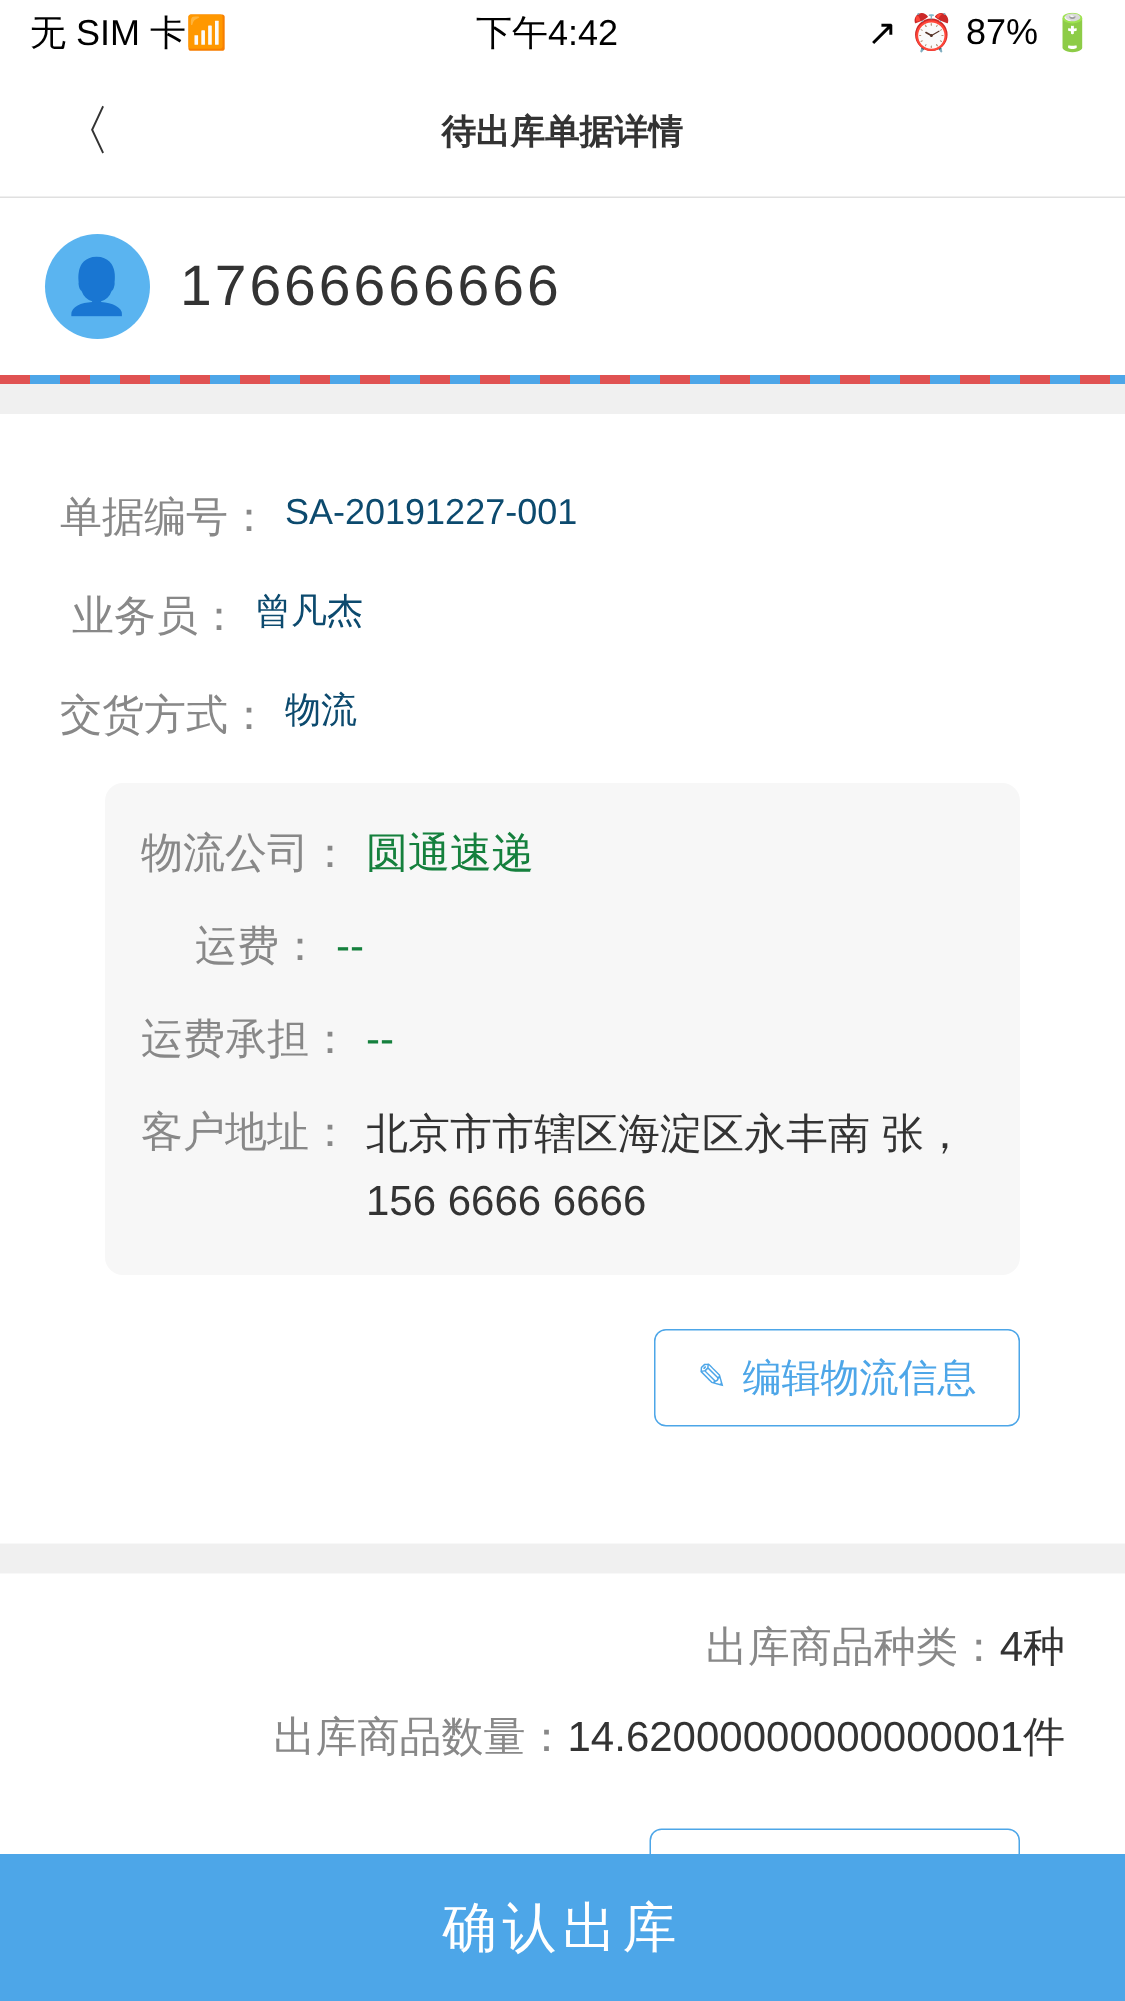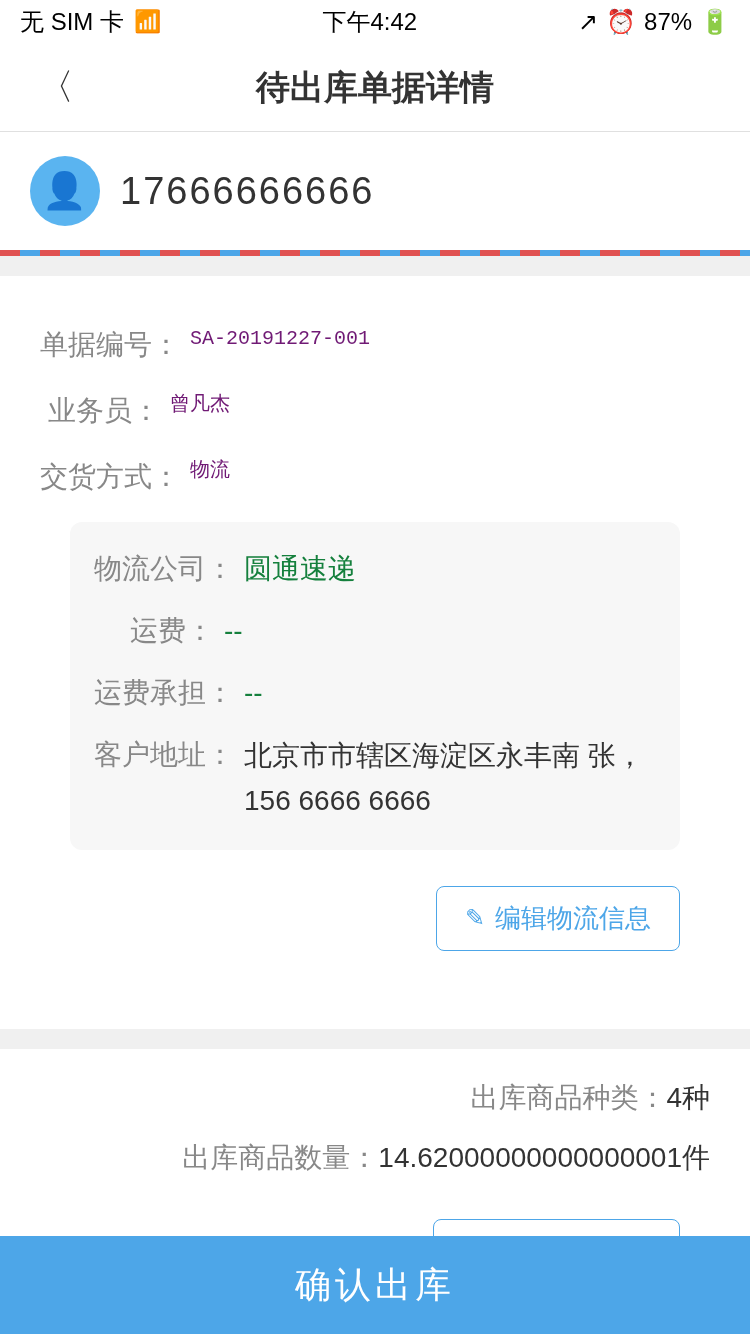--- a/index.html
+++ b/index.html
@@ -17,21 +17,21 @@
       width: 750px;
       height: 44px;
       background: #fff;
       display: flex;
       align-items: center;
       justify-content: space-between;
       padding: 0 20px;
       font-size: 24px;
       color: #000;
     }
-    .status-left { display: flex; align-items: center; gap: 10px; }
+    .status-left { display: flex; align-items: center; gap: 0; }
     .status-right { display: flex; align-items: center; gap: 8px; }
     .wifi-icon, .signal-icon { font-size: 22px; }
 
     
     .nav-bar {
       width: 750px;
       height: 88px;
       background: #fff;
       display: flex;
       align-items: center;
@@ -41,21 +41,21 @@
     }
     .nav-back {
       position: absolute;
       left: 28px;
       font-size: 36px;
       color: #333;
       cursor: pointer;
       padding: 10px;
     }
     .nav-title {
-      font-size: 34px;
+      font-size: 23px;
       font-weight: 600;
       color: #333;
     }
 
     
     .dashed-divider {
       width: 100%;
       height: 6px;
       background: repeating-linear-gradient(
         90deg,
@@ -114,24 +114,23 @@
     .info-row:last-child { margin-bottom: 0; }
     .info-label {
       color: #888;
       font-size: 28px;
       min-width: 130px;
       text-align: right;
       padding-right: 10px;
       flex-shrink: 0;
     }
     .info-value {
-      color: #701a75;
-      font-size: 20px;
+      color: #0c4a6e;
+      font-size: 24px;
       flex: 1;
-      font-family: Liberation Mono, monospace;
     }
 
     
     .logistics-card {
       background: #f7f7f7;
       border-radius: 12px;
       margin: 20px 30px 20px 30px;
       padding: 26px 24px;
     }
     .logistics-row {

